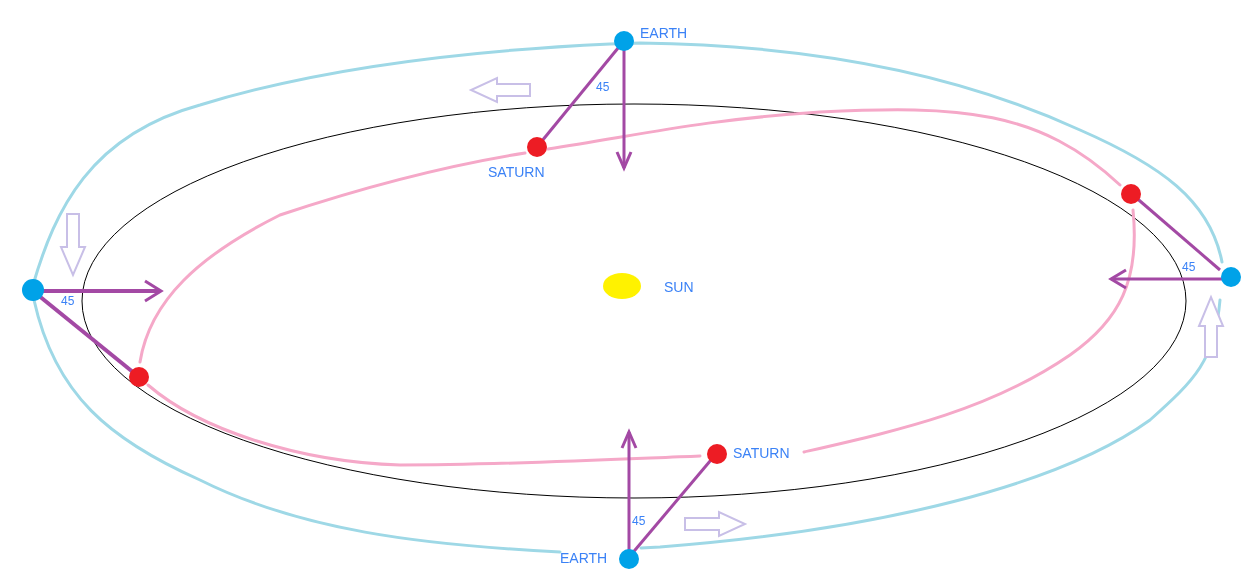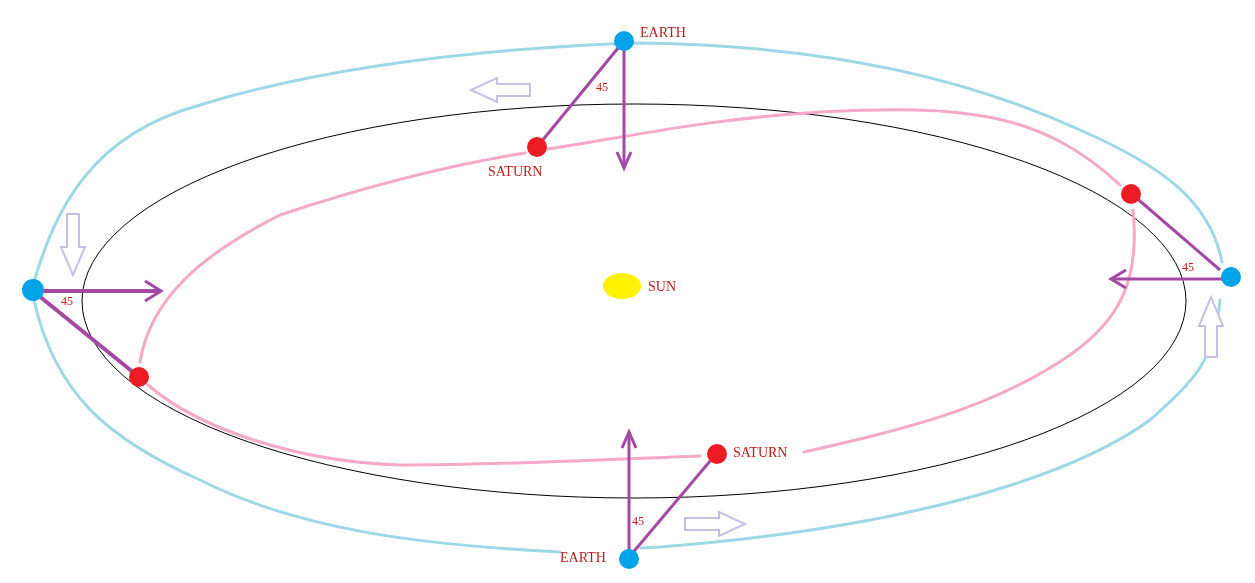--- a/index.html
+++ b/index.html
@@ -1,18 +1,18 @@
 <!DOCTYPE html>
 <html><head>
   <meta charset="utf-8">
   <style>
     html, body { margin: 0; padding: 0; background: #ffffff; }
     body { width: 1255px; height: 583px; overflow: hidden; position: relative; font-family: "Liberation Sans", "DejaVu Sans", sans-serif; }
     #canvas { position: absolute; left: 0; top: 0; width: 1255px; height: 583px; }
-    .lbl { position: absolute; font-size: 14px; color: #b91c1c; white-space: nowrap; line-height: 1; font-family: Liberation Serif, serif; }
+    .lbl { position: absolute; font-size: 14px; color: #3b82f6; white-space: nowrap; line-height: 1; font-family: Liberation Sans, sans-serif; }
     .deg { font-size: 12px; }
   </style>
 </head>
 <body>
 
 <svg id="canvas" viewBox="0 0 1255 583" xmlns="http://www.w3.org/2000/svg">
 
   <ellipse cx="634" cy="301" rx="552" ry="197" fill="none" stroke="#000" stroke-width="1"></ellipse>
 
   <path d="M 33 285 C 55 210, 90 135, 200 105 C 330 65, 480 50, 610 44
@@ -75,17 +75,17 @@
 </svg>
 
 <span class="lbl" style="left:640px; top:26px;">EARTH</span>
 <span class="lbl deg" style="left:596px; top:81px;">45</span>
 <span class="lbl" style="left:488px; top:165px;">SATURN</span>
 
 <span class="lbl deg" style="left:61px; top:295px;">45</span>
 
 <span class="lbl deg" style="left:1182px; top:261px;">45</span>
 
-<span class="lbl" style="left:648px; top:280px;">SUN</span>
+<span class="lbl" style="left:664px; top:280px;">SUN</span>
 
 <span class="lbl" style="left:733px; top:446px;">SATURN</span>
 <span class="lbl deg" style="left:632px; top:515px;">45</span>
 <span class="lbl" style="left:560px; top:551px;">EARTH</span>
 
 </body></html>

